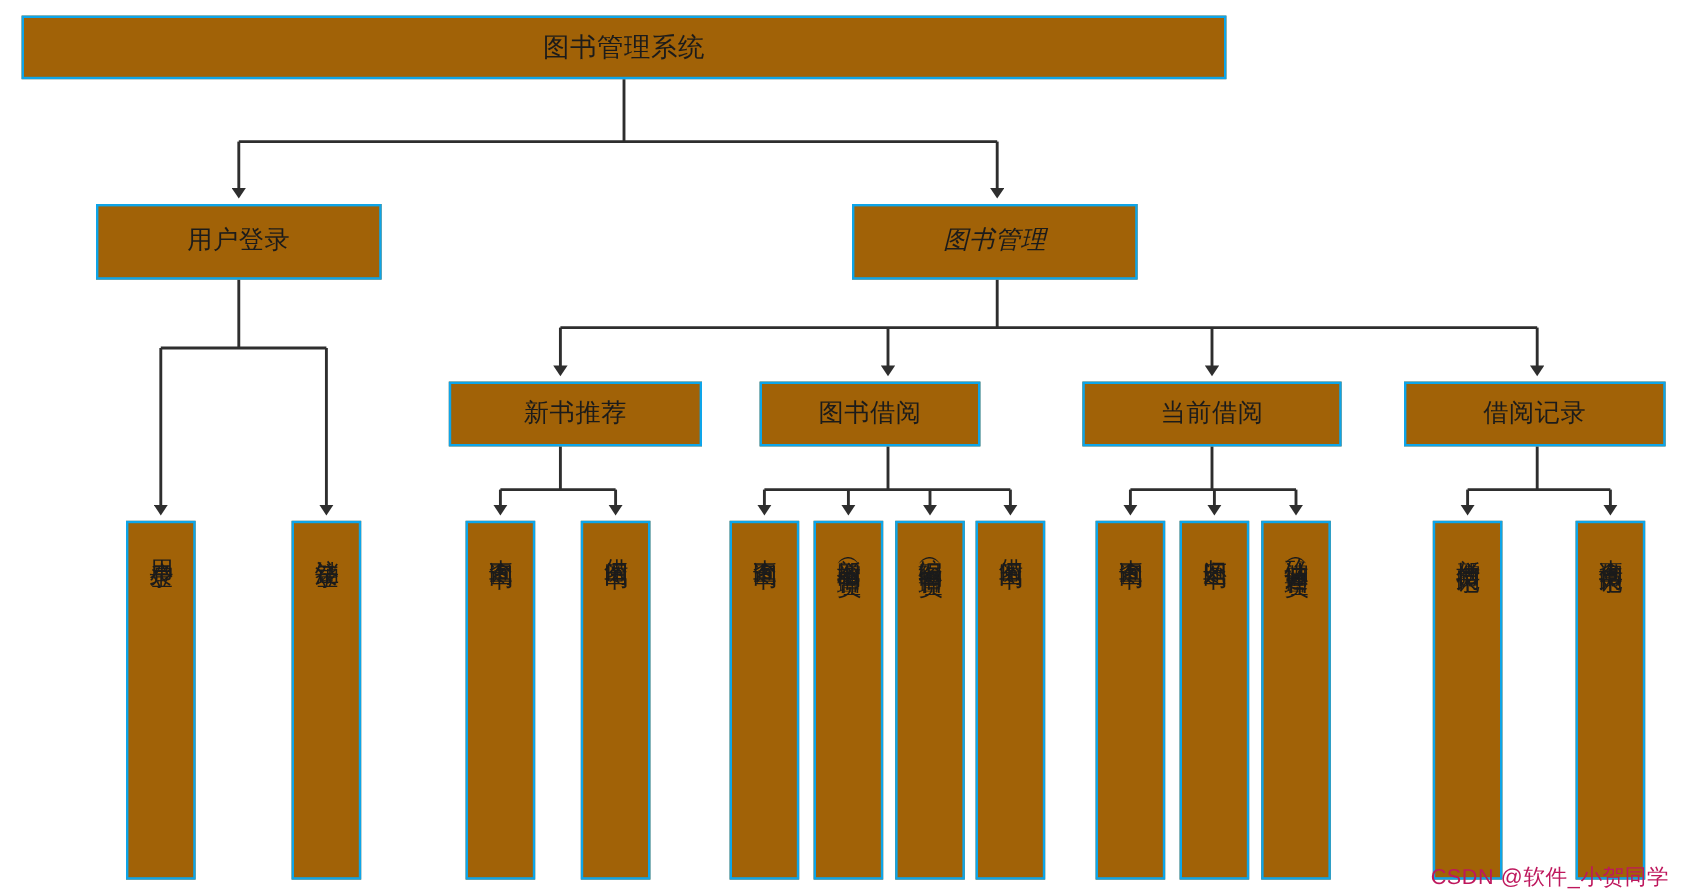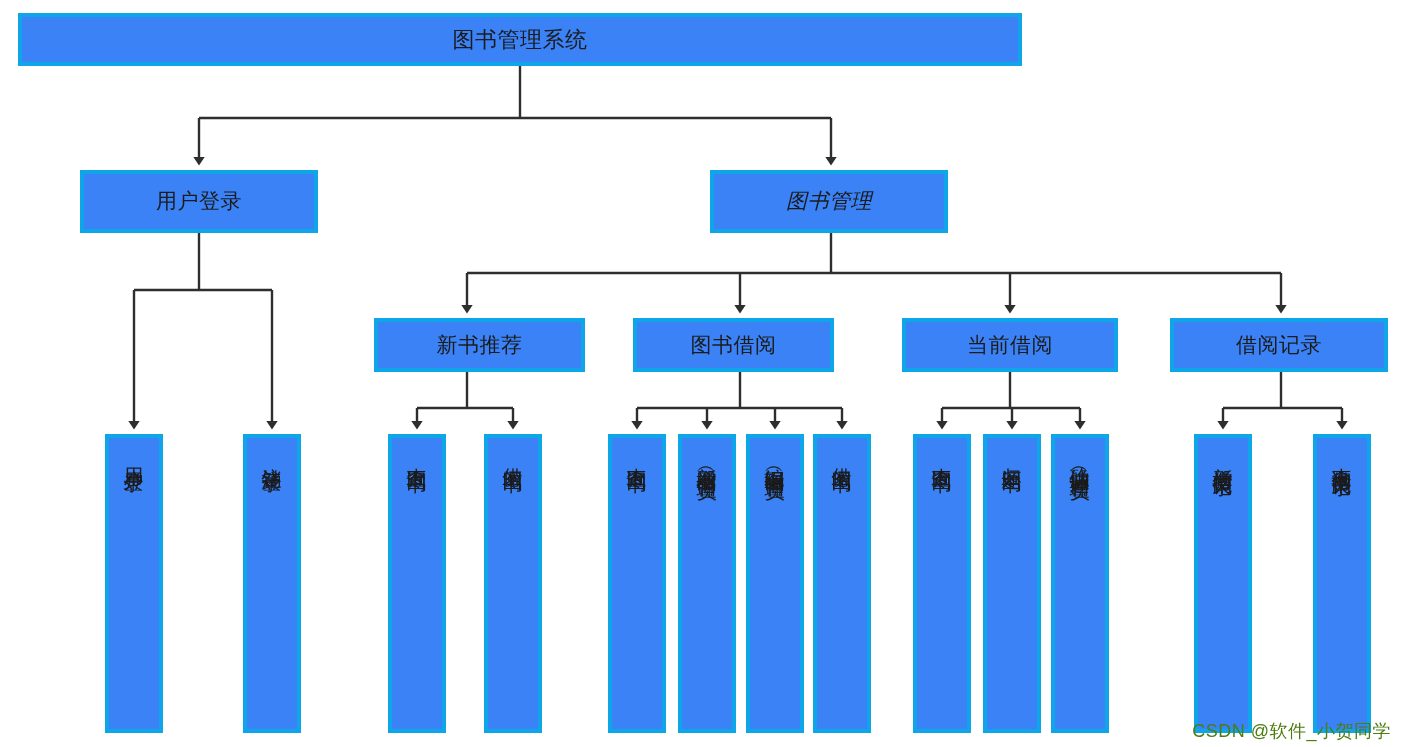--- a/index.html
+++ b/index.html
@@ -22,22 +22,22 @@
     position: absolute;
     left: 0;
     top: 0;
     width: 1405px;
     height: 747px;
     pointer-events: none;
   }
   .node {
     position: absolute;
     box-sizing: border-box;
-    background: #3b82f6;
-    border: 4px solid #0ea5e9;
+    background: #a16207;
+    border: 2px solid #0ea5e9;
     display: flex;
     align-items: center;
     justify-content: center;
     color: #1b1b1b;
     line-height: 1.18;
   }
   .node.h {
     
     font-size: 21px;
     letter-spacing: 0.5px;
@@ -59,21 +59,21 @@
     display: block;
   }
   .node.root {
     font-size: 22px;
   }
   .watermark {
     position: absolute;
     right: 14px;
     bottom: 4px;
     font-size: 18px;
-    color: #4d7c0f;
+    color: #be185d;
     letter-spacing: 0.5px;
     white-space: nowrap;
     user-select: none;
   }
 </style>
 </head>
 <body>
 
 <div id="canvas">
 
@@ -134,21 +134,21 @@
   <div class="node h" style="left:80px; top:170px; width:238px; height:63px;">
     <span>用户登录</span>
   </div>
   <div class="node h" style="left:710px; top:170px; width:238px; height:63px;font-style:italic;">
     <span>图书管理</span>
   </div>
 
   <div class="node h" style="left:362px; top:318px; width:211px; height:54px;margin-left:12px;">
     <span>新书推荐</span>
   </div>
-  <div class="node h" style="left:633px; top:318px; width:201px; height:54px;">
+  <div class="node h" style="left:633px; top:318px; width:184px; height:54px;">
     <span>图书借阅</span>
   </div>
   <div class="node h" style="left:902px; top:318px; width:216px; height:54px;">
     <span>当前借阅</span>
   </div>
   <div class="node h" style="left:1170px; top:318px; width:218px; height:54px;">
     <span>借阅记录</span>
   </div>
 
   <div class="node v" style="left:105px; top:434px; width:58px; height:299px;">

